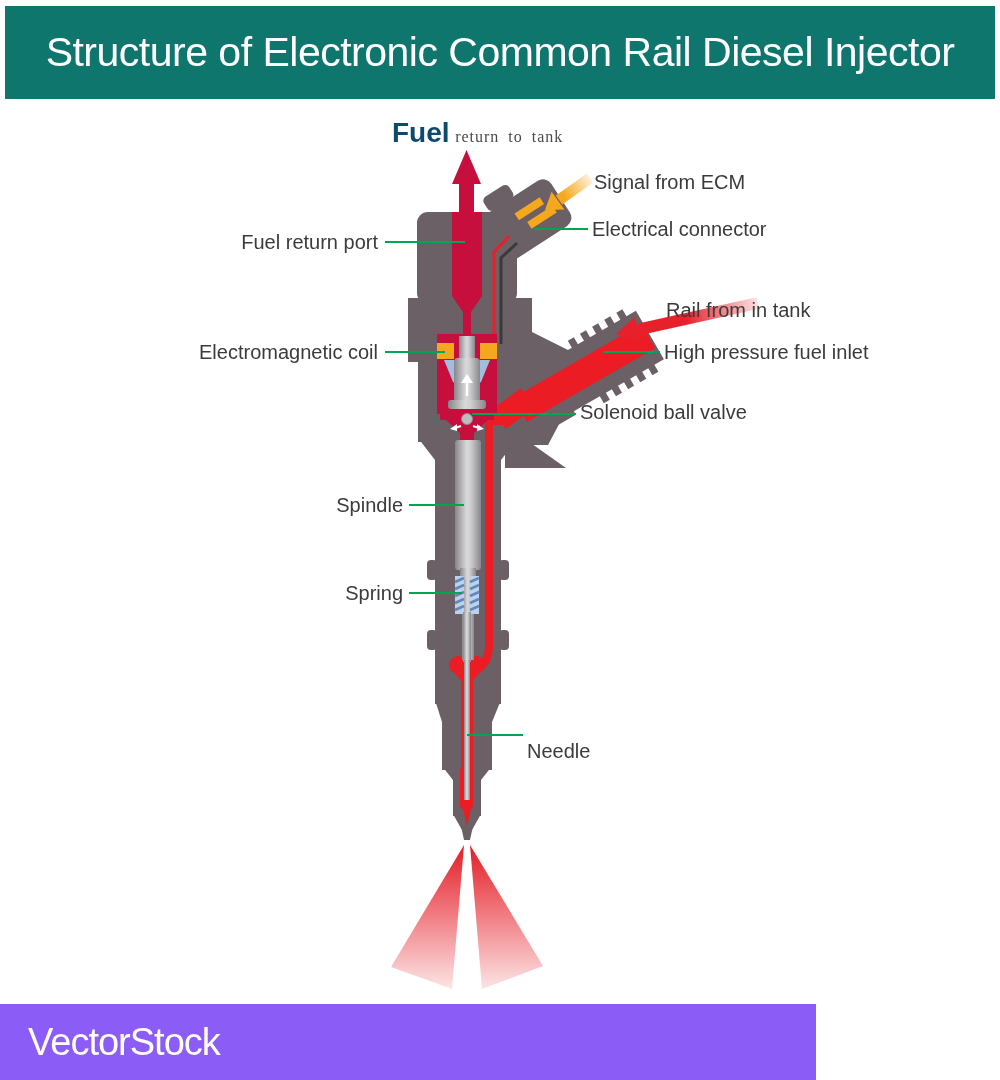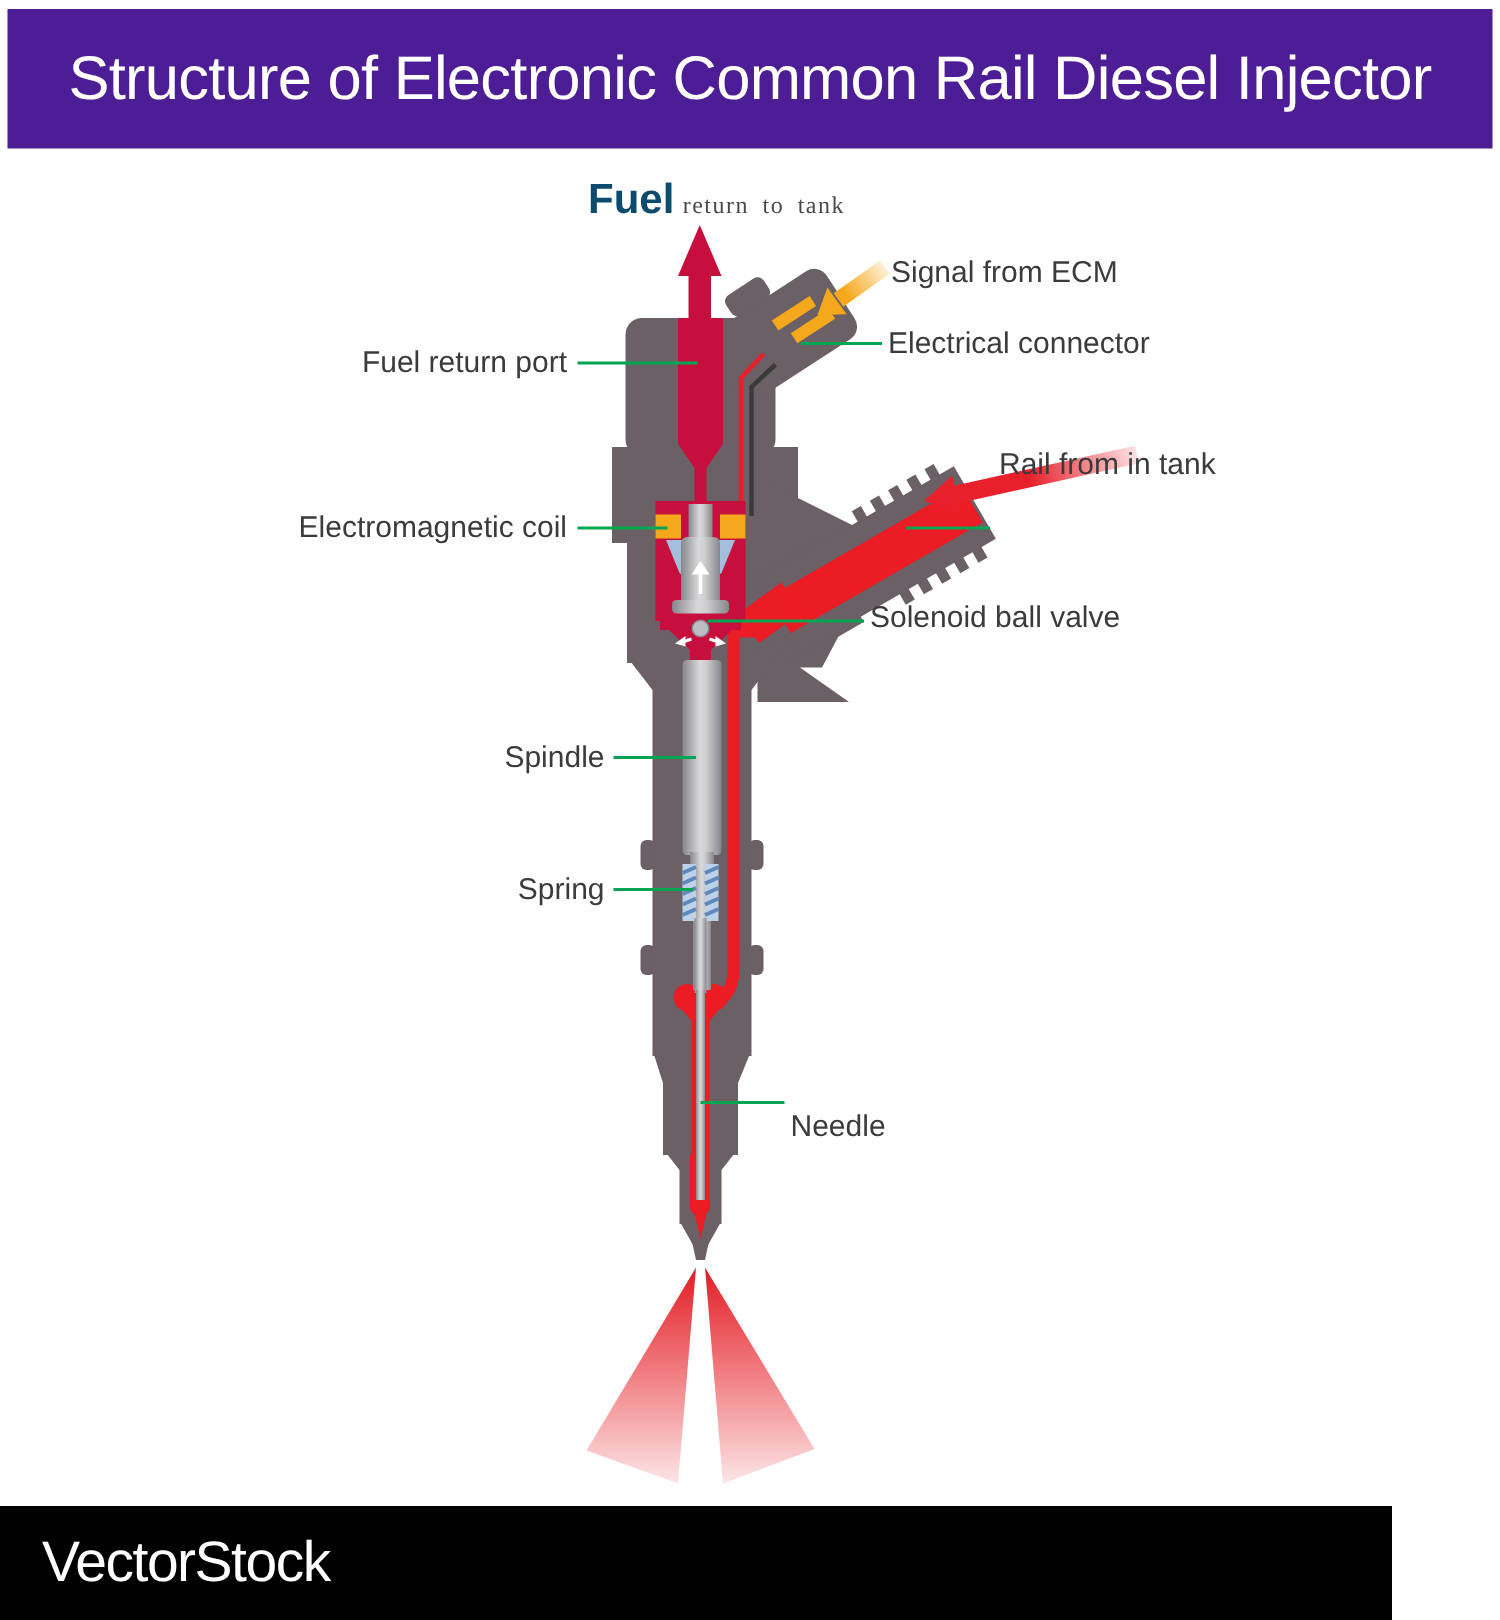--- a/index.html
+++ b/index.html
@@ -1,27 +1,27 @@
 <!DOCTYPE html>
 <html><head>
 <meta charset="utf-8">
 <style>
   html,body{margin:0;padding:0;background:#ffffff;}
   .page{position:relative;width:1000px;height:1080px;background:#ffffff;overflow:hidden;
         font-family:"Liberation Sans", sans-serif;}
-  .header{position:absolute;left:5px;top:6px;right:5px;height:93px;background:#4c1d95;
+  .header{position:absolute;left:5px;top:6px;right:5px;height:93px;background:#0f766e;
           display:flex;align-items:center;justify-content:center;}
   .header h1{margin:0;color:#ffffff;font-size:41px;font-weight:400;letter-spacing:-0.5px;
              font-family:"Liberation Sans", sans-serif;}
   .diagram-svg{position:absolute;left:0;top:0;width:1000px;height:1080px;}
   .lbl{position:absolute;font-size:20px;color:#3B3B3B;white-space:nowrap;line-height:24px;}
   .lbl.right{text-align:left;}
   .mixed .b{font-weight:700;font-size:28px;color:#0c4a6e;}
   .mixed .s{font-family:"Liberation Serif", serif;font-size:16px;color:#4A4A4A;word-spacing:4px;letter-spacing:1px;}
-  .footer{position:absolute;left:0;top:1004px;width:928px;height:76px;background:#000000;
+  .footer{position:absolute;left:0;top:1004px;width:816px;height:76px;background:#8b5cf6;
           display:flex;align-items:center;justify-content:space-between;box-sizing:border-box;
           padding:0 28px;}
   .footer .brand{color:#ffffff;font-size:38px;letter-spacing:-1px;}
   .footer .url{color:#ffffff;font-size:29px;letter-spacing:-0.5px;}
 </style>
 </head>
 <body>
 
 <div class="page">
 
@@ -194,20 +194,21 @@
   </svg>
 
   <div class="lbl mixed" style="left:392px;top:121px;">
     <span class="b">Fuel</span>
     <span class="s">return to tank</span>
   </div>
   <div class="lbl" style="left:594px;top:170px;">Signal from ECM</div>
   <div class="lbl" style="left:592px;top:217px;">Electrical connector</div>
   <div class="lbl right" style="right:622px;top:230px;">Fuel return port</div>
   <div class="lbl" style="left:666px;top:298px;">Rail from in tank</div>
+  <div class="lbl" style="left:664px;top:340px;">High pressure fuel inlet</div>
   <div class="lbl right" style="right:622px;top:340px;">Electromagnetic coil</div>
   <div class="lbl" style="left:580px;top:400px;">Solenoid ball valve</div>
   <div class="lbl right" style="right:597px;top:493px;">Spindle</div>
   <div class="lbl right" style="right:597px;top:581px;">Spring</div>
   <div class="lbl" style="left:527px;top:739px;">Needle</div>
 
   <div class="footer">
     <span class="brand">VectorStock</span>
   </div>
 

